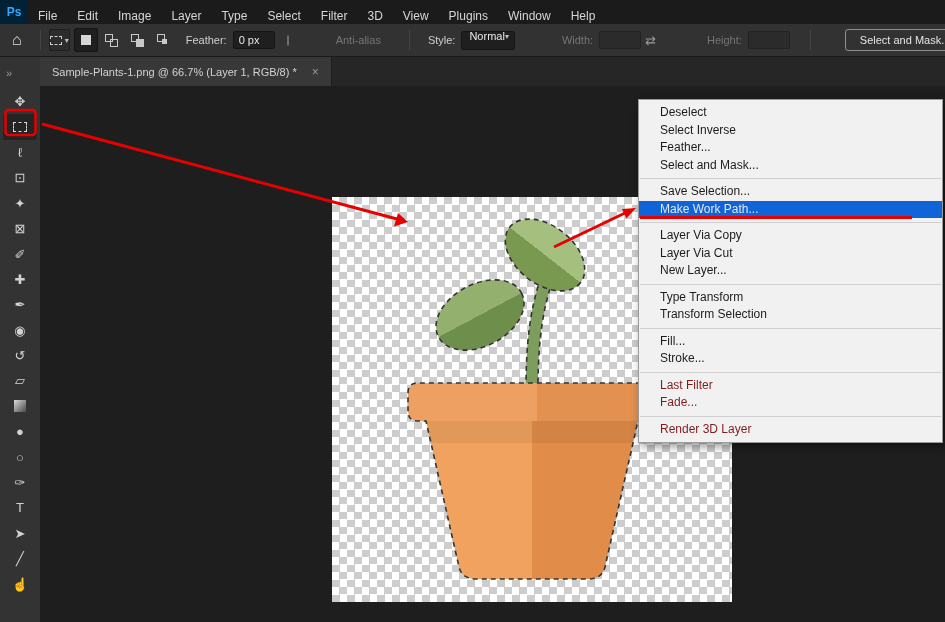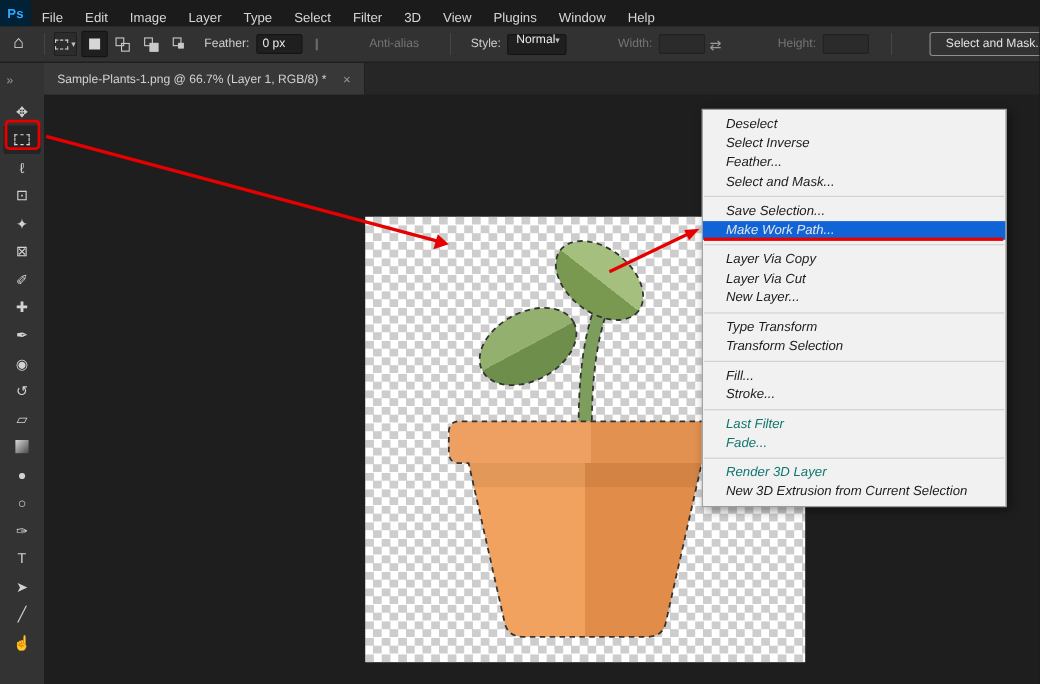--- a/index.html
+++ b/index.html
@@ -65,25 +65,25 @@
 
   
   .canvas { position: absolute; top: 86px; left: 40px; right: 0; bottom: 0; background: #1e1e1e; }
   .image-wrap { position: absolute; left: 292px; top: 111px; width: 400px; height: 405px;
                 background: conic-gradient(#cdcdcd 25%, #ffffff 25% 50%, #cdcdcd 50% 75%, #ffffff 75%);
                 background-size: 15px 15px; }
   .image-wrap svg { display: block; }
   .ants { fill: none; stroke: #333333; stroke-width: 1.6; stroke-dasharray: 5 4; }
 
   
-  .context-menu { position: absolute; left: 638px; top: 99px; width: 277px; background: #f1f1f1;
+  .context-menu { position: absolute; left: 638px; top: 99px; width: 305px; background: #f1f1f1;
                   border: 1px solid #9b9b9b; box-shadow: 3px 3px 9px rgba(0,0,0,.45);
-                  padding: 4px 0; font-size: 12px; color: #1c1c1c; z-index: 40; font-style: italic; }
+                  padding: 4px 0; font-size: 12px; color: #1c1c1c; z-index: 40; }
   .menu-row { height: 17.5px; line-height: 17.5px; padding-left: 21px; white-space: nowrap; cursor: default; }
-  .menu-row.disabled { color: #0f766e; }
+  .menu-row.disabled { color: #7f1d1d; }
   .menu-row.highlighted { background: #1164d8; color: #e5e5e5; }
   .menu-sep { height: 1px; background: #cfcfcf; margin: 4px 1px; }
 
   
   .overlay { position: absolute; inset: 0; z-index: 50; pointer-events: none; }
 </style>
 </head>
 <body>
 
 <div id="stage">
@@ -286,21 +286,20 @@
     <div class="menu-row">Type Transform</div>
     <div class="menu-row">Transform Selection</div>
     <div class="menu-sep"></div>
     <div class="menu-row">Fill...</div>
     <div class="menu-row">Stroke...</div>
     <div class="menu-sep"></div>
     <div class="menu-row disabled">Last Filter</div>
     <div class="menu-row disabled">Fade...</div>
     <div class="menu-sep"></div>
     <div class="menu-row disabled">Render 3D Layer</div>
-    <div class="menu-row">New 3D Extrusion from Current Selection</div>
   </div>
 
   <svg class="overlay" width="945" height="622" viewBox="0 0 945 622">
 
     <rect x="5.5" y="110" width="30" height="25" rx="3" fill="none" stroke-width="2.5" stroke="#e60000"></rect>
 
     <line x1="42" y1="124" x2="397" y2="219" stroke-width="3" stroke="#e60000"></line>
     <polygon points="408,222 394,226.5 398,213" fill="#e60000"></polygon>
 
     <line x1="554" y1="247" x2="625" y2="213" stroke-width="3" stroke="#e60000"></line>

